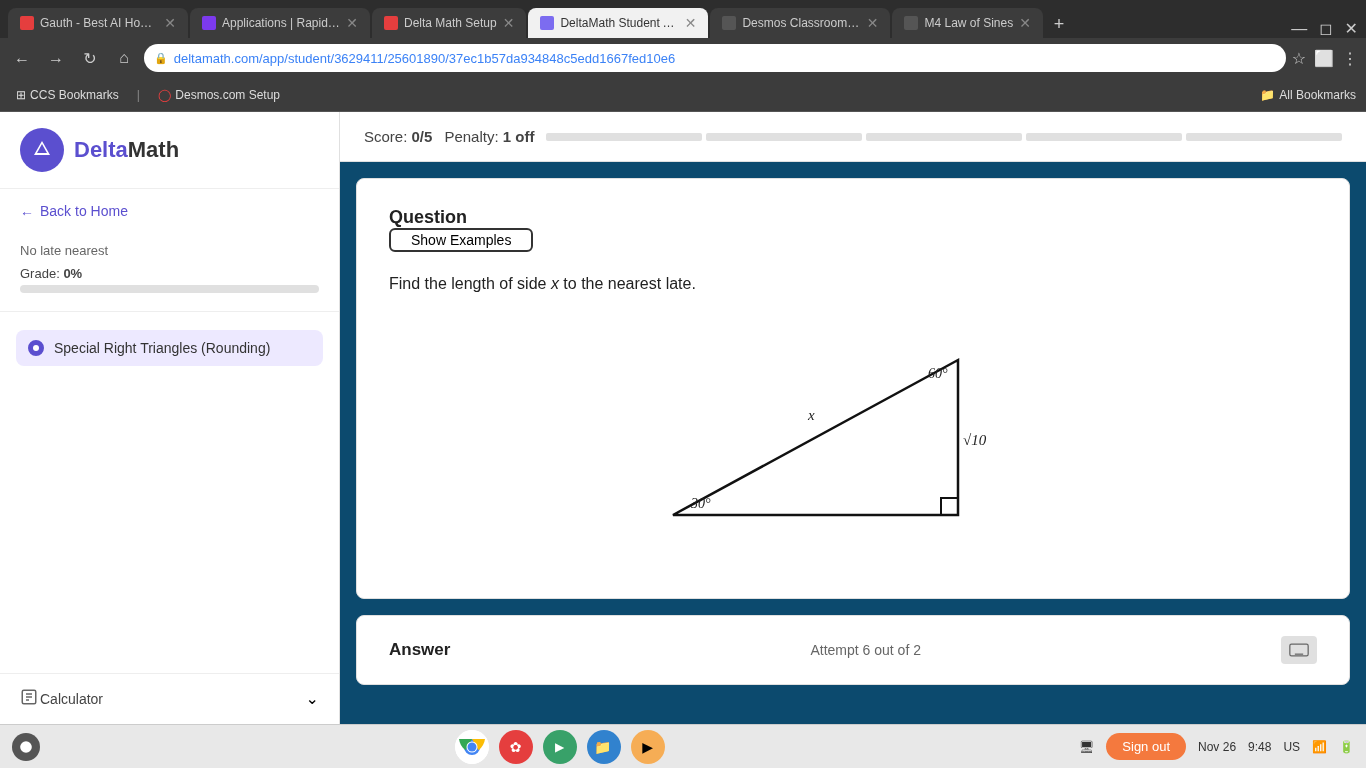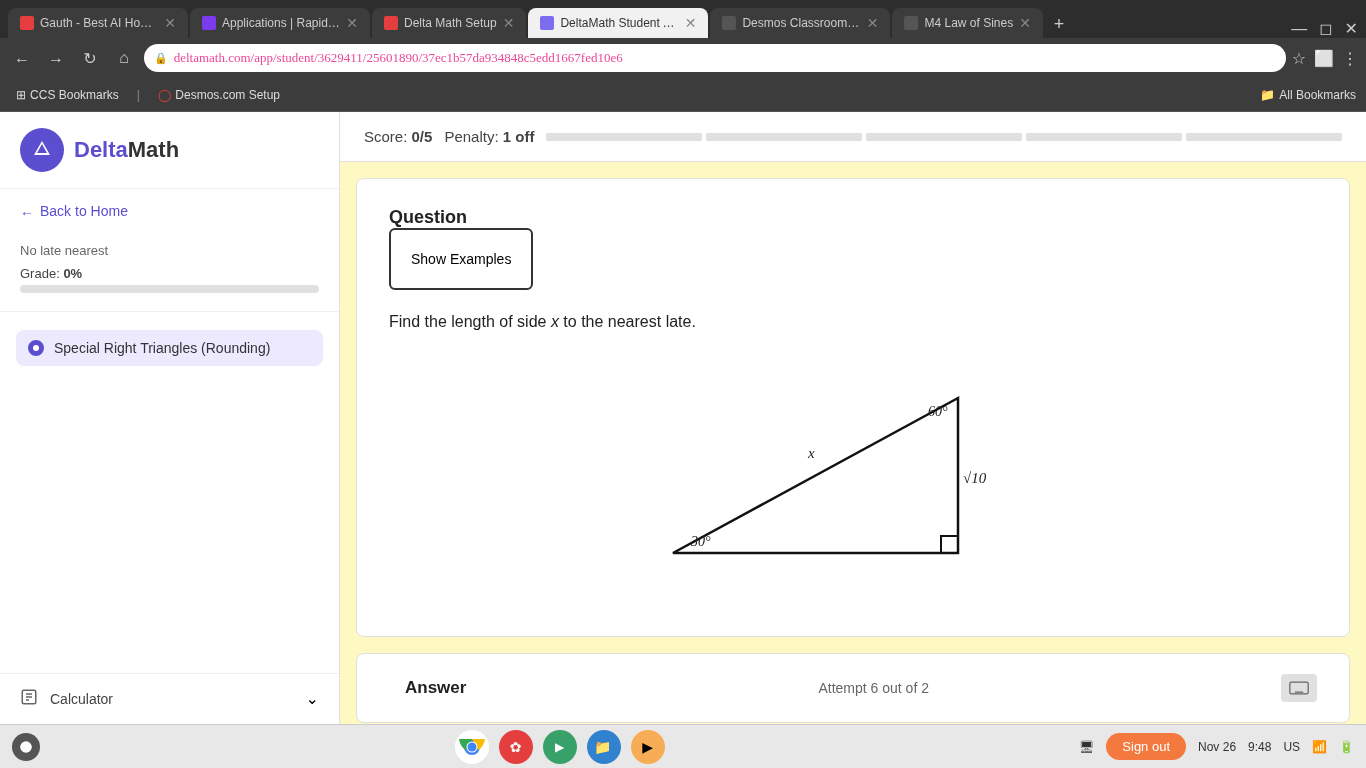--- a/index.html
+++ b/index.html
@@ -13,21 +13,21 @@
     .tab-favicon { width: 14px; height: 14px; border-radius: 2px; flex-shrink: 0; }
     .tab-label { overflow: hidden; text-overflow: ellipsis; white-space: nowrap; flex: 1; }
     .tab-close { color: #888; font-size: 14px; flex-shrink: 0; }
     .new-tab-btn { width: 28px; height: 28px; display: flex; align-items: center; justify-content: center; color: #ccc; font-size: 18px; cursor: pointer; }
     .tab-actions { margin-left: auto; display: flex; align-items: center; gap: 12px; color: #ccc; font-size: 16px; }
 
     .browser-toolbar { background: #3c3c3c; height: 40px; display: flex; align-items: center; padding: 0 8px; gap: 6px; }
     .nav-btn { width: 28px; height: 28px; display: flex; align-items: center; justify-content: center; color: #ccc; font-size: 16px; cursor: pointer; border-radius: 50%; }
     .address-bar { flex: 1; height: 28px; background: #fff; border-radius: 14px; display: flex; align-items: center; padding: 0 10px; gap: 6px; font-size: 13px; color: #333; }
     .address-lock { color: #666; font-size: 11px; }
-    .address-text { flex: 1; color: #ec4899; font-family: Liberation Serif, serif; }
+    .address-text { flex: 1; color: #3b82f6; }
     .toolbar-actions { display: flex; align-items: center; gap: 8px; color: #ccc; }
 
     .bookmarks-bar { background: #3c3c3c; height: 34px; display: flex; align-items: center; padding: 0 10px; gap: 12px; font-size: 12px; color: #ddd; border-bottom: 1px solid #555; }
     .bookmark-item { display: flex; align-items: center; gap: 4px; cursor: pointer; padding: 2px 6px; border-radius: 4px; }
     .bookmarks-right { margin-left: auto; display: flex; align-items: center; gap: 4px; }
 
     
     .main-layout { display: flex; height: calc(768px - 112px); }
 
     
@@ -48,45 +48,45 @@
 
     .problem-list { padding: 8px 16px; }
     .problem-item { display: flex; align-items: flex-start; gap: 10px; padding: 10px 12px; border-radius: 8px; cursor: pointer; font-size: 14px; color: #333; }
     .problem-item.active { background: #ede9ff; }
     .problem-dot { width: 16px; height: 16px; border-radius: 50%; border: 2px solid #5b4fcf; flex-shrink: 0; display: flex; align-items: center; justify-content: center; }
     .problem-dot.active { background: #5b4fcf; }
     .problem-dot-inner { width: 6px; height: 6px; background: white; border-radius: 50%; }
 
     .sidebar-footer { margin-top: auto; border-top: 1px solid #eee; }
     .calculator-row { display: flex; align-items: center; justify-content: space-between; padding: 14px 20px; cursor: pointer; }
-    .calculator-left { display: flex; align-items: center; gap: 12px; font-size: 14px; color: #444; }
+    .calculator-left { display: flex; align-items: center; gap: 2px; font-size: 14px; color: #444; }
     .user-row { display: flex; align-items: center; justify-content: space-between; padding: 10px 20px 14px; }
     .user-left { display: flex; align-items: center; gap: 10px; font-size: 14px; color: #444; }
     .logout-btn { font-size: 13px; color: #5b4fcf; cursor: pointer; text-decoration: none; }
 
     
-    .main-content { flex: 1; background: #fef9c3; overflow-y: auto; }
+    .main-content { flex: 1; background: #0c4a6e; overflow-y: auto; }
 
     .score-bar { background: #fff; padding: 16px 24px; display: flex; align-items: center; gap: 12px; border-bottom: 1px solid #e0e0e0; }
     .score-text { font-size: 15px; color: #444; }
     .progress-segments { display: flex; gap: 4px; flex: 1; height: 8px; }
     .progress-seg { flex: 1; height: 100%; background: #e0e0e0; border-radius: 2px; }
 
     .question-card { background: #fff; margin: 16px; border-radius: 8px; border: 1px solid #e0e0e0; padding: 28px 32px; }
     .question-header { display: flex; align-items: flex-start; justify-content: space-between; margin-bottom: 20px; flex-direction: column; }
     .question-title { font-size: 18px; font-weight: 600; color: #222; }
-    .show-examples-btn { padding: 21px 20px; border: 2px solid #333; border-radius: 6px; background: white; font-size: 14px; cursor: pointer; font-weight: 500; }
+    .show-examples-btn { padding: 2px 20px; border: 2px solid #333; border-radius: 6px; background: white; font-size: 14px; cursor: pointer; font-weight: 500; }
 
     .question-text { font-size: 16px; color: #222; margin-bottom: 24px; line-height: 1.5; }
 
     .triangle-container { display: flex; justify-content: center; align-items: center; padding: 10px 0 20px; }
 
     .answer-section { background: #fff; margin: 0 16px 16px; border-radius: 8px; border: 1px solid #e0e0e0; padding: 20px 32px; }
     .answer-header { display: flex; align-items: center; justify-content: space-between; }
-    .answer-title { font-size: 17px; font-weight: 600; color: #222; margin-left: 16px; }
+    .answer-title { font-size: 17px; font-weight: 600; color: #222; }
     .answer-attempt { font-size: 14px; color: #666; }
     .keyboard-icon { width: 36px; height: 28px; background: #e0e0e0; border-radius: 4px; display: flex; align-items: center; justify-content: center; cursor: pointer; }
 
     
     .taskbar { background: #e8e8e8; height: 44px; display: flex; align-items: center; justify-content: space-between; padding: 0 12px; border-top: 1px solid #ccc; position: absolute; bottom: 0; left: 0; right: 0; }
     .taskbar-left { display: flex; align-items: center; gap: 8px; }
     .taskbar-center { display: flex; align-items: center; gap: 10px; }
     .taskbar-right { display: flex; align-items: center; gap: 12px; font-size: 12px; color: #333; }
     .taskbar-icon { width: 32px; height: 32px; border-radius: 50%; display: flex; align-items: center; justify-content: center; }
     .sign-out-btn { background: #f4793e; color: white; border-radius: 20px; padding: 6px 16px; font-size: 13px; font-weight: 500; cursor: pointer; }

